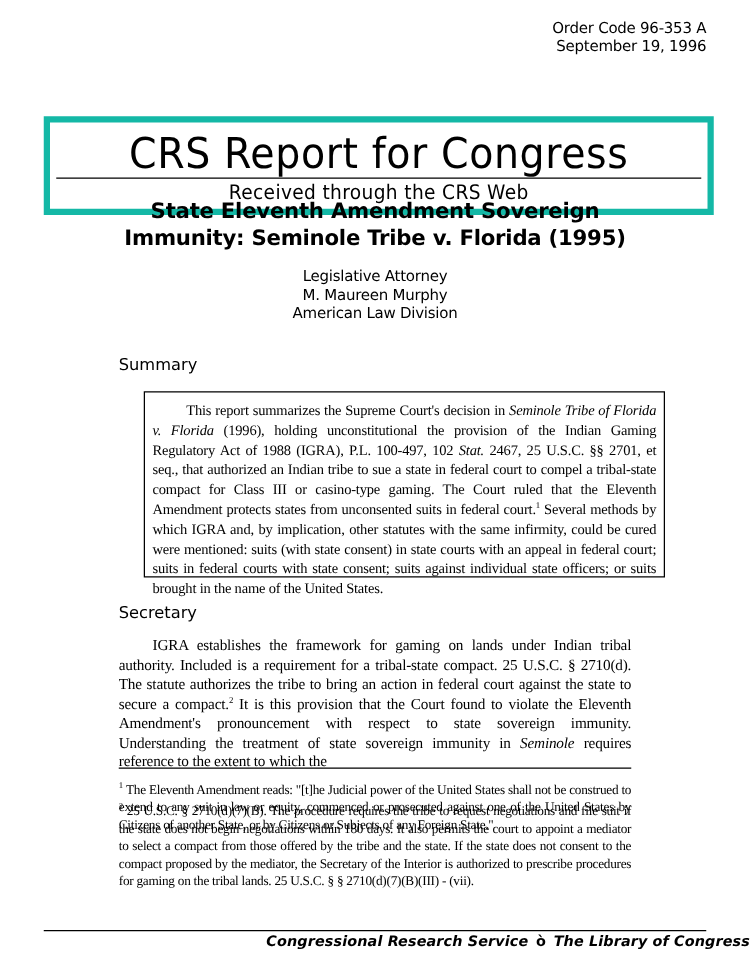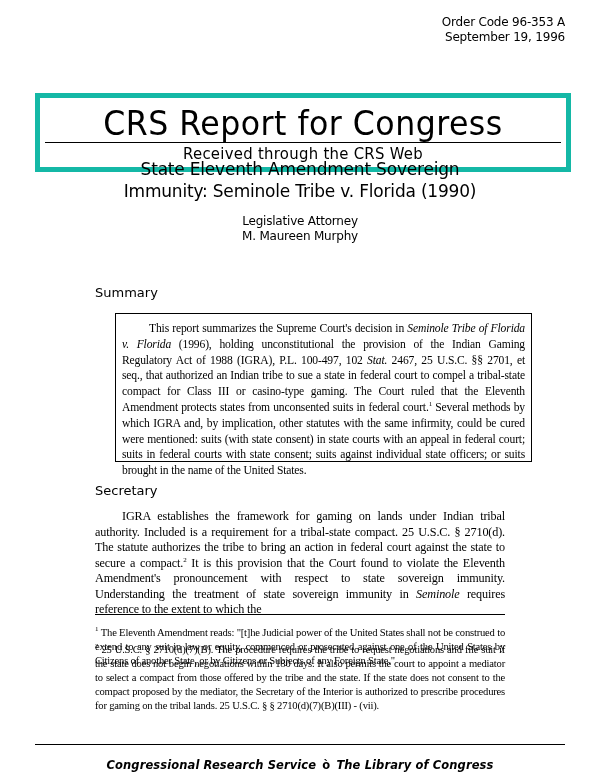--- a/index.html
+++ b/index.html
@@ -68,21 +68,21 @@
       transform: scaleX(0.93);
     }
 
     #report-title {
       position: absolute;
       left: 60px;
       right: 60px;
       top: 158px;
       text-align: center;
       font-family: "DejaVu Sans", sans-serif;
-      font-weight: normal;
+      font-weight: bold;
       font-size: 17px;
       line-height: 22px;
       letter-spacing: -0.2px;
     }
 
     #author-block {
       position: absolute;
       left: 0;
       right: 0;
       top: 214px;
@@ -165,28 +165,27 @@
       left: 35px;
       top: 744px;
       width: 530px;
       border-top: 1px solid #000;
     }
     #footer-text {
       position: absolute;
       left: 0;
       right: 0;
       top: 746px;
-      text-align: center;
+      text-align: right;
       font-family: "DejaVu Sans", sans-serif;
       font-size: 11.5px;
       font-weight: bold;
       font-style: italic;
       line-height: 14px;
       letter-spacing: 0.1px;
-      margin-top: 12px;
     }
     #footer-text .sep-icon {
       display: inline-block;
       font-style: normal;
       margin: 0 2px;
     }
   </style>
 </head>
 <body>
 
@@ -196,26 +195,27 @@
 </div>
 
 <div id="crs-banner">
   <div class="banner-title">CRS Report for Congress</div>
   <div class="banner-rule"></div>
   <div class="banner-sub">Received through the CRS Web</div>
 </div>
 
 <div id="report-title">
   <div>State Eleventh Amendment Sovereign</div>
-  <div>Immunity: Seminole Tribe v. Florida (1990)</div>
+  <div>Immunity: Seminole Tribe v. Florida (1995)</div>
 </div>
 
 <div id="author-block">
   <div>Legislative Attorney</div>
   <div>M. Maureen Murphy</div>
+  <div>American Law Division</div>
 </div>
 
 <div id="summary-heading" class="section-heading">Summary</div>
 
 <div id="summary-box">
   <p><span>This report summarizes the Supreme Court's decision in </span><i>Seminole Tribe of Florida v. Florida</i><span> (1996), holding unconstitutional the provision of the Indian Gaming Regulatory Act of 1988 (IGRA), P.L. 100-497, 102 </span><i>Stat.</i><span> 2467,  25 U.S.C. §§ 2701, et seq., that authorized an Indian tribe to sue a state in federal court to compel a tribal-state compact for Class III or casino-type gaming.  The Court ruled that the Eleventh Amendment protects states from unconsented suits in federal court.</span><sup>1</sup><span>  Several methods by which IGRA and, by implication, other statutes with the same infirmity, could be cured were mentioned:  suits (with state consent) in state courts with an appeal in federal court; suits in federal courts with state consent; suits against individual state officers; or suits brought in the name of the United States.</span></p>
 </div>
 
 <div id="background-heading" class="section-heading">Secretary</div>
 

